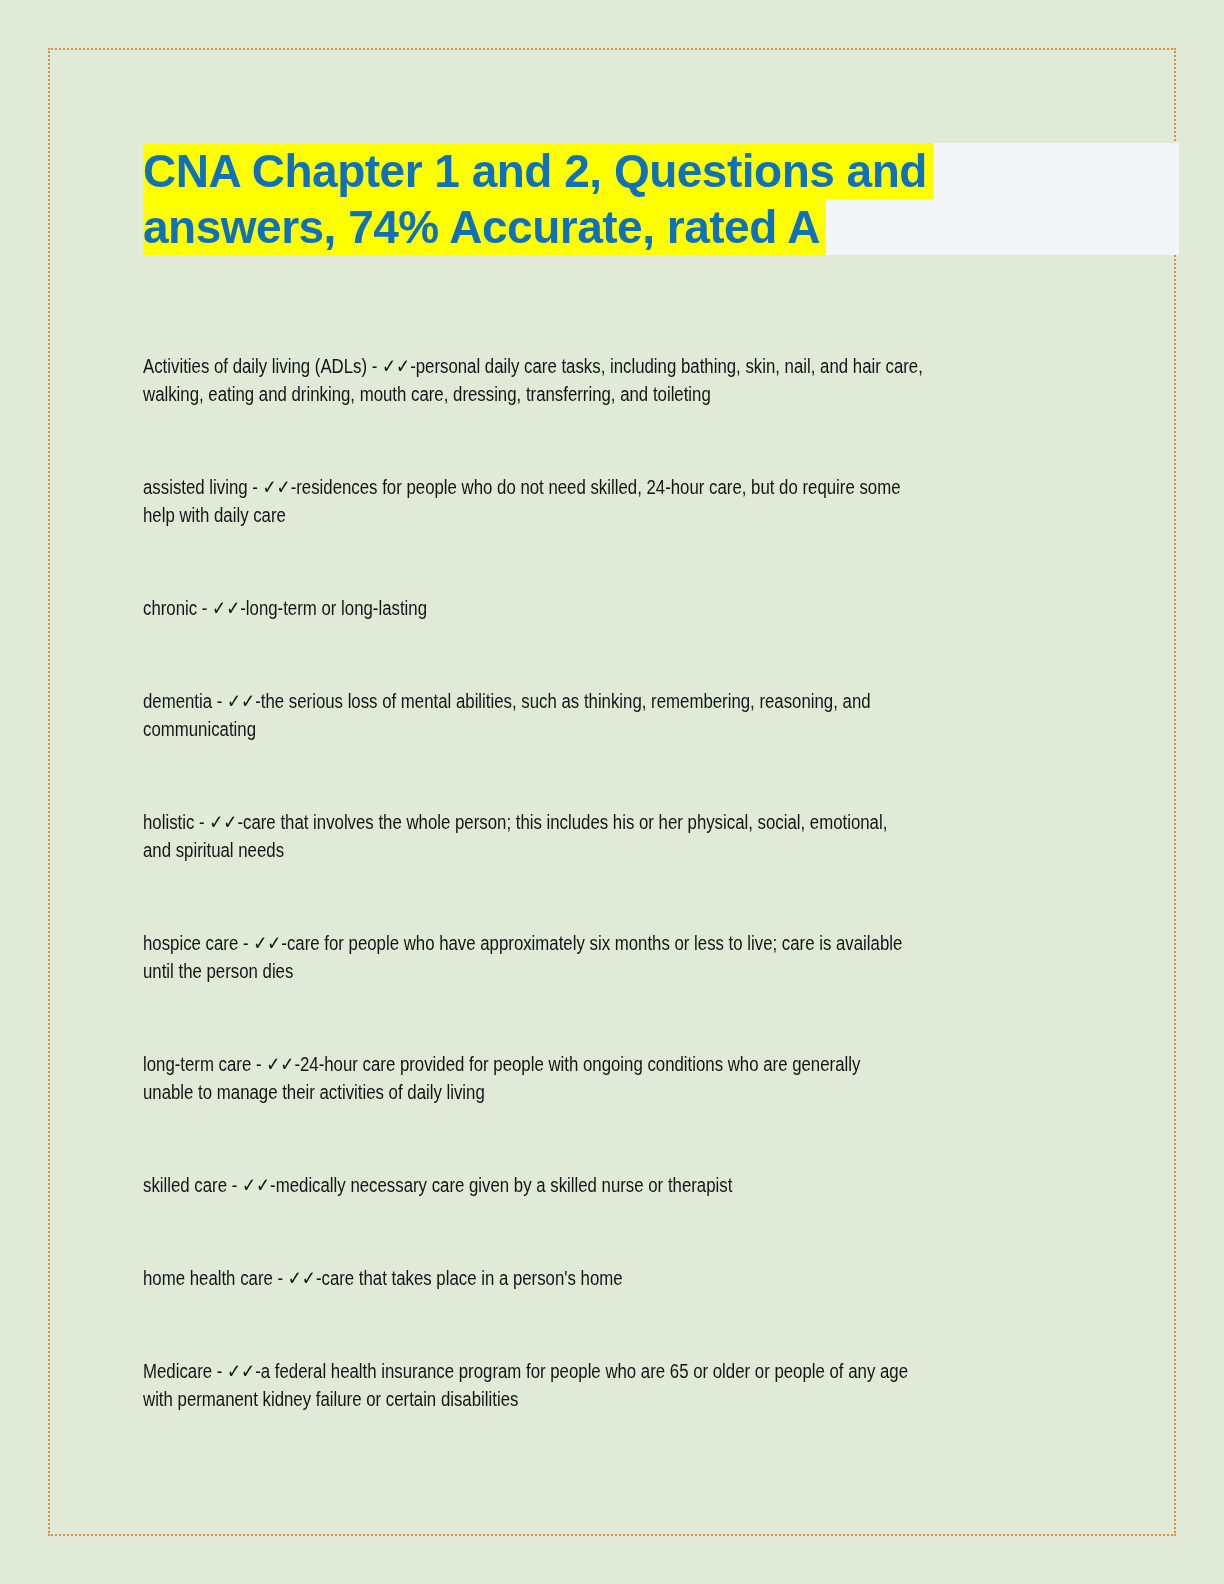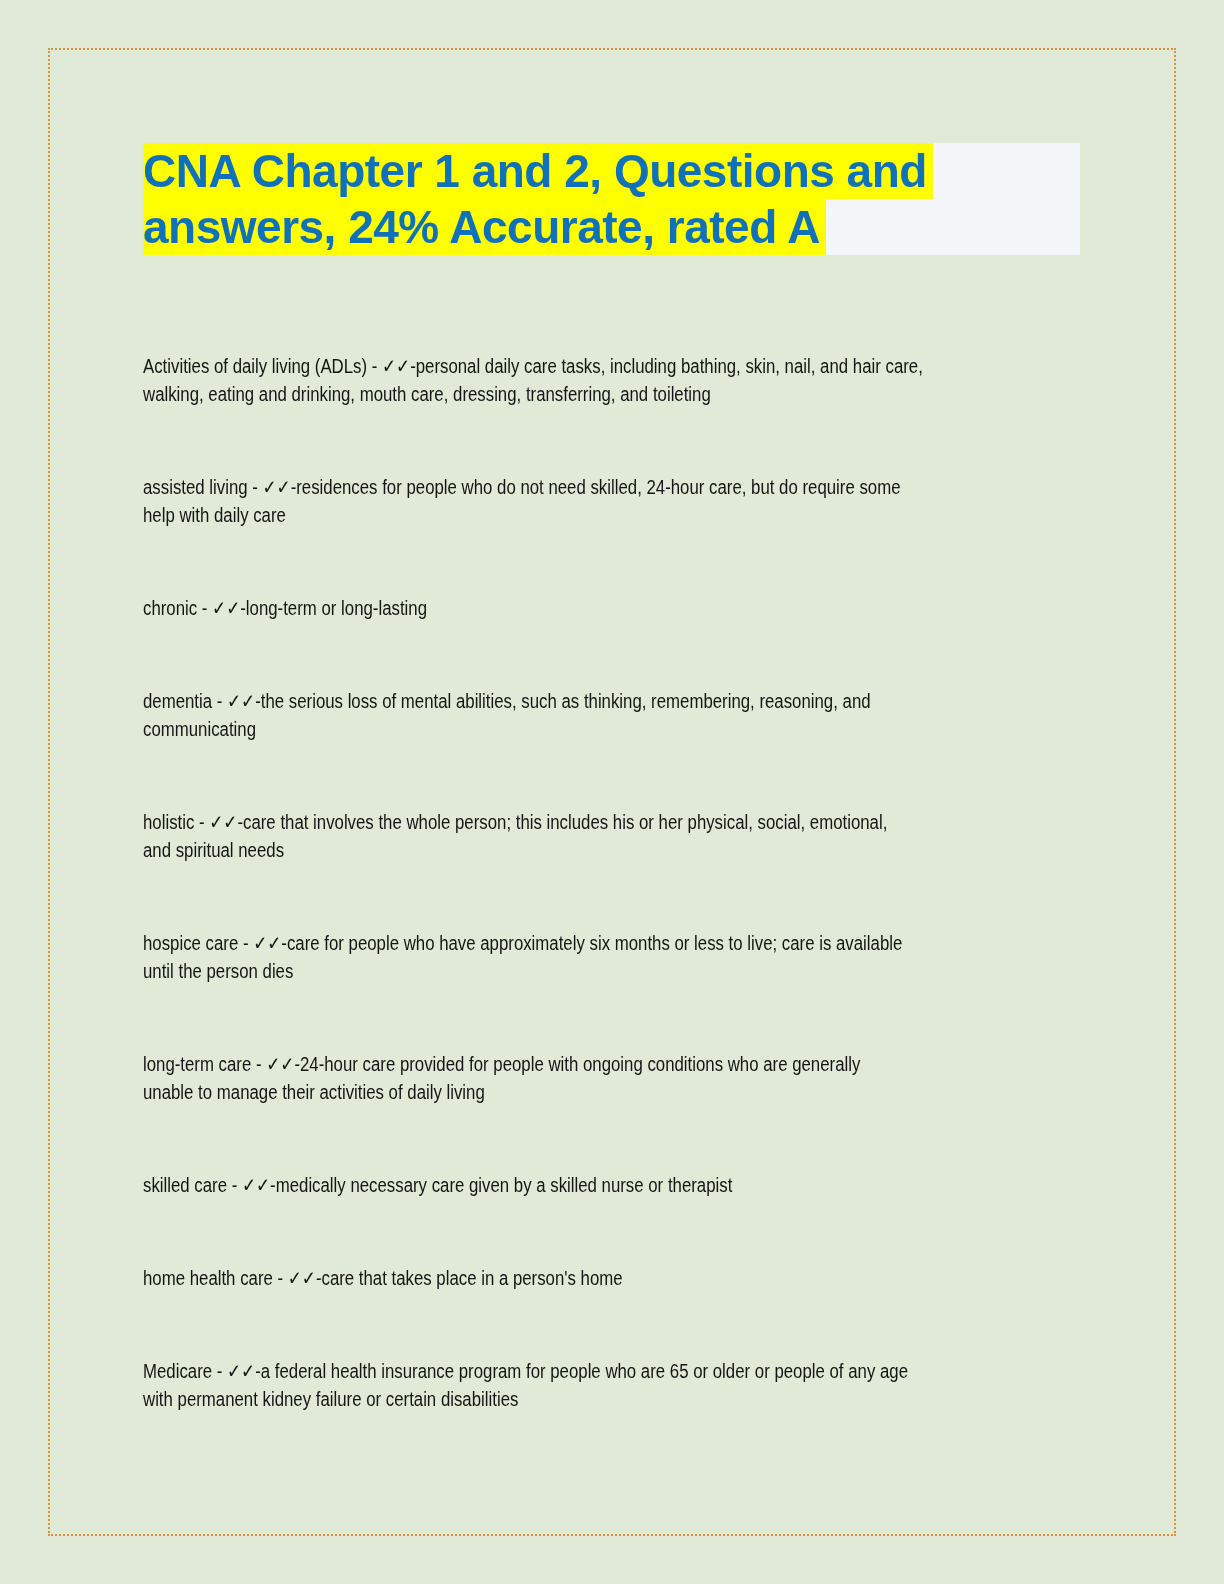--- a/index.html
+++ b/index.html
@@ -24,21 +24,21 @@
     border: 2px dotted #dd8f3e;
   }
   .content {
     position: absolute;
     left: 143px;
     top: 143px;
     width: 937px;
   }
   h1.title {
     margin: 0 0 97px 0;
-    width: 937px;
+    width: 1036px;
     min-height: 112px;
     background: #f3f6f9;
     font-family: "Liberation Sans", "DejaVu Sans", sans-serif;
     font-weight: bold;
     font-size: 46px;
     line-height: 56px;
     color: #0f71ba;
     letter-spacing: -0.5px;
   }
   .title-line {
@@ -65,21 +65,21 @@
   }
 </style>
 </head>
 <body>
 
 <div class="page-border"></div>
 
 <div class="content">
   <h1 class="title">
     <span class="title-line">CNA Chapter 1 and 2, Questions and</span>
-    <span class="title-line">answers, 24% Accurate, rated A</span>
+    <span class="title-line">answers, 74% Accurate, rated A</span>
   </h1>
 
   <div class="entries">
     <p class="entry">Activities of daily living (ADLs) - ✓✓-personal daily care tasks, including bathing, skin, nail, and hair care,
 walking, eating and drinking, mouth care, dressing, transferring, and toileting</p>
     <p class="entry">assisted living - ✓✓-residences for people who do not need skilled, 24-hour care, but do require some
 help with daily care</p>
     <p class="entry">chronic - ✓✓-long-term or long-lasting</p>
     <p class="entry">dementia - ✓✓-the serious loss of mental abilities, such as thinking, remembering, reasoning, and
 communicating</p>

